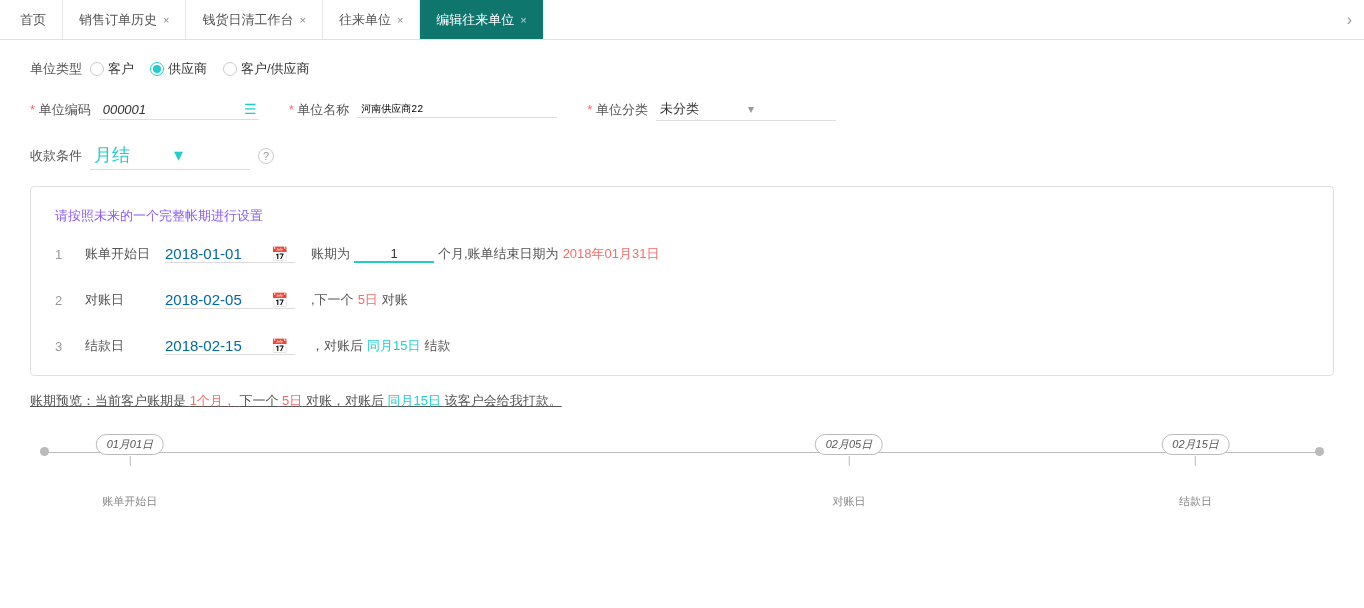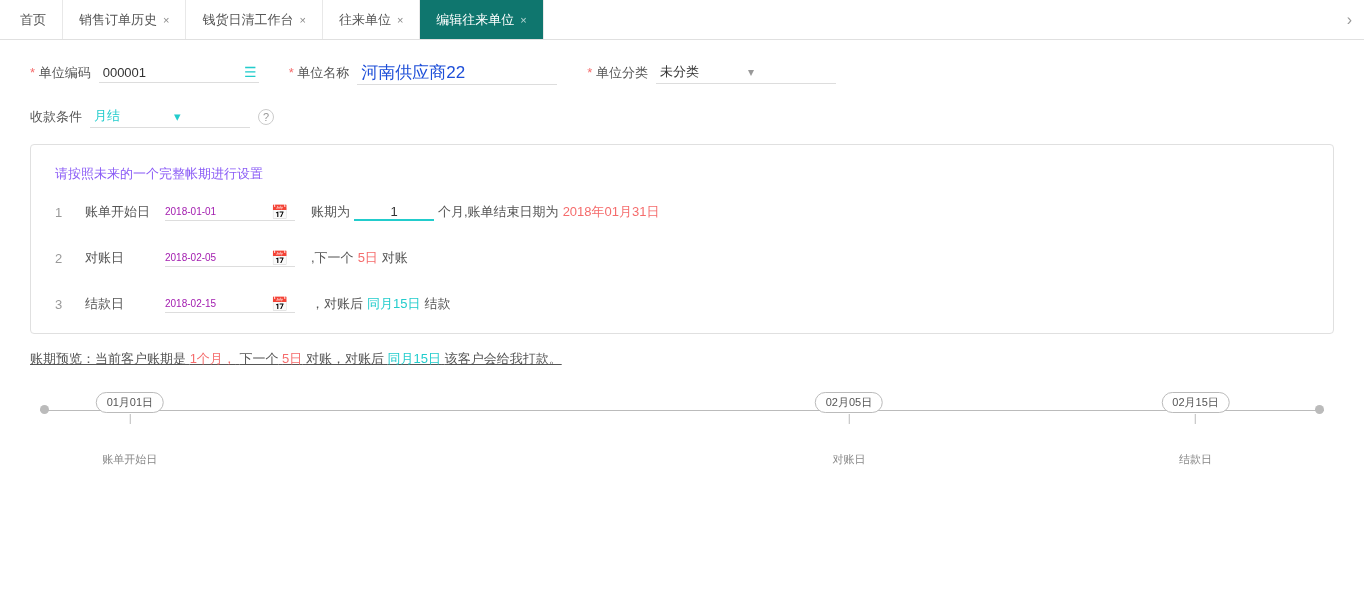--- a/index.html
+++ b/index.html
@@ -99,23 +99,24 @@
       width: 8px;
       height: 8px;
       border-radius: 50%;
       background: #2cc;
     }
     .text-input {
       border: none;
       border-bottom: 1px solid #ddd;
       outline: none;
       padding: 2px 4px;
-      font-size: 17px;
-      color: #1d4ed8;
+      font-size: 10px;
+      color: #000000;
       width: 160px;
+      font-family: Liberation Mono, monospace;
     }
     .input-with-icon {
       display: flex;
       align-items: center;
       border-bottom: 1px solid #ddd;
       width: 160px;
     }
     .input-with-icon input {
       border: none;
       outline: none;
@@ -133,21 +134,21 @@
     }
     .select-input {
       display: flex;
       align-items: center;
       border-bottom: 1px solid #ddd;
       width: 160px;
       cursor: pointer;
     }
     .select-input span {
       flex: 1;
-      font-size: 13px;
+      font-size: 18px;
       color: #2cc;
       padding: 2px 4px;
     }
     .select-arrow { color: #999; font-size: 12px; }
     .select-classify {
       display: flex;
       align-items: center;
       width: 180px;
       cursor: pointer;
       border-bottom: 1px solid #ddd;
@@ -199,22 +200,22 @@
     .date-field {
       display: flex;
       align-items: center;
       border-bottom: 1px solid #ddd;
       width: 130px;
       gap: 4px;
     }
     .date-field input {
       border: none;
       outline: none;
-      font-size: 10px;
-      color: #a21caf;
+      font-size: 15px;
+      color: #0369a1;
       width: 100px;
       background: transparent;
     }
     .row-suffix {
       margin-left: 16px;
       font-size: 13px;
       color: #555;
       display: flex;
       align-items: center;
       gap: 4px;
@@ -280,20 +281,21 @@
       transform: translateX(-50%);
     }
     .tl-point .bubble {
       border: 1px solid #bbb;
       border-radius: 20px;
       padding: 2px 10px;
       font-size: 11px;
       color: #555;
       background: #fff;
       white-space: nowrap;
+      font-style: italic;
     }
     .tl-point .pt-label {
       margin-top: 28px;
       font-size: 11px;
       color: #888;
       white-space: nowrap;
     }
     .tl-point .pt-dot {
       width: 1px;
       height: 10px;
@@ -322,26 +324,45 @@
   </div>
   <div class="tab active">
     <span>编辑往来单位</span>
     <span class="close-icon">×</span>
   </div>
   <div class="tab-arrow">›</div>
 </div>
 
 <div class="page-content">
 
+  <div class="form-row">
+    <div class="field-group">
+      <span class="field-label">单位类型</span>
+      <div class="radio-group">
+        <div class="radio-item">
+          <div class="radio-circle"></div>
+          <span>客户</span>
+        </div>
+        <div class="radio-item">
+          <div class="radio-circle checked"></div>
+          <span>供应商</span>
+        </div>
+        <div class="radio-item">
+          <div class="radio-circle"></div>
+          <span>客户/供应商</span>
+        </div>
+      </div>
+    </div>
+  </div>
 
   <div class="form-row">
     <div class="field-group">
       <span class="field-label required">单位编码</span>
       <div class="input-with-icon">
-        <input type="text" value="000001" style="width: 120px;">
+        <input type="text" value="000001" style="width: 120px; font-style: italic;">
         <span class="cal-icon">☰</span>
       </div>
     </div>
     <div class="field-group">
       <span class="field-label required">单位名称</span>
       <input type="text" class="text-input" value="河南供应商22" style="width: 200px; border-bottom: 1px solid rgb(221, 221, 221);">
     </div>
     <div class="field-group">
       <span class="field-label required">单位分类</span>
       <div class="select-classify">

